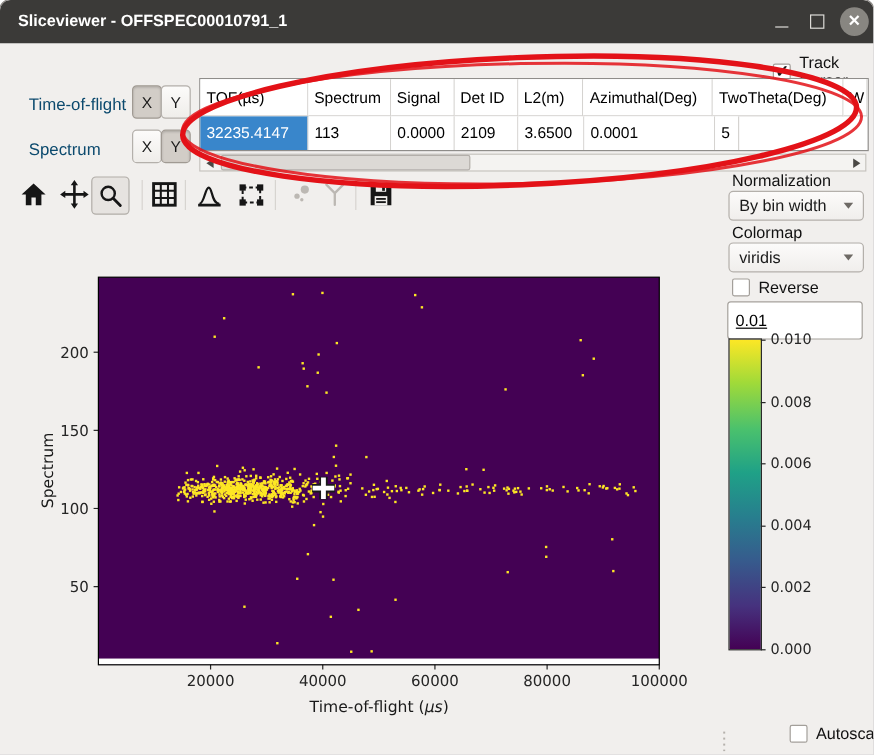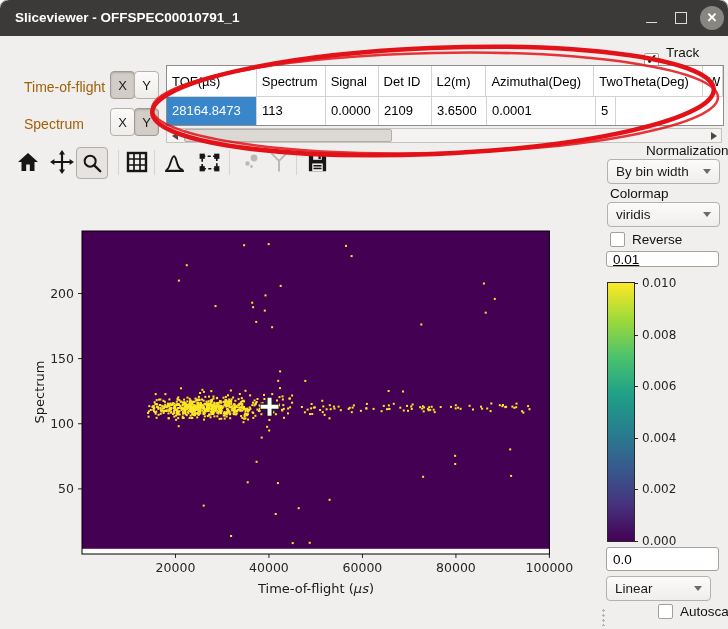--- a/index.html
+++ b/index.html
@@ -13,21 +13,21 @@
          color:#ffffff;font-weight:bold;font-size:13.5px;}
   .winbtn{top:0;height:36px;display:flex;align-items:center;justify-content:center;}
   #btn-min{left:638px;width:26px;}
   #btn-min .bar{width:11px;height:0;border-top:1.6px solid #dddbd7;margin-top:9px;}
   #btn-max{left:668px;width:26px;}
   #btn-max .box{width:10px;height:10px;border:1.6px solid #dddbd7;}
   #btn-close{left:697px;width:30px;}
   #btn-close .circ{width:24px;height:24px;border-radius:50%;background:#888681;color:#ffffff;
         font-size:13px;line-height:24px;text-align:center;font-weight:bold;}
   
-  .dim-label{font-size:14px;color:#a16207;}
+  .dim-label{font-size:14px;color:#0c4a6e;}
   .xybtn{width:23px;height:26px;border:1px solid #b4b0ab;border-radius:4px;
          background:linear-gradient(#fcfbfa,#efedea);font-size:13px;color:#1a1a1a;
          display:flex;align-items:center;justify-content:center;}
   .xybtn.pressed{background:#d2cdc7;box-shadow:inset 0 1px 2px rgba(0,0,0,.18);border-color:#a09a93;}
   
   #tbl{left:166px;top:65px;width:556px;background:#fff;border:1px solid #8f8d8a;}
   .trow{display:flex;}
   .th,.td{box-sizing:border-box;border-right:1px solid #d5d3d0;padding:0 5px;
           font-size:13px;color:#000;white-space:nowrap;overflow:hidden;background:#fff;}
   .th{height:31px;line-height:31px;border-bottom:1px solid #d5d3d0;}
@@ -956,21 +956,21 @@
         <div class="th" style="width: 90px;">TOF(µs)</div>
         <div class="th" style="width: 69px;">Spectrum</div>
         <div class="th" style="width: 53px;">Signal</div>
         <div class="th" style="width: 53px;">Det ID</div>
         <div class="th" style="width: 55px;">L2(m)</div>
         <div class="th" style="width: 108px;">Azimuthal(Deg)</div>
         <div class="th" style="width: 109px;">TwoTheta(Deg)</div>
         <div class="th" style="width: 20px;">W</div>
       </div>
     <div class="trow" id="tbl-row">
-        <div class="td sel" style="background: rgb(57, 134, 203); width: 90px;">28164.8473</div>
+        <div class="td sel" style="background: rgb(57, 134, 203); width: 90px;">32235.4147</div>
         <div class="td" style="width: 69px;">113</div>
         <div class="td" style="width: 53px;">0.0000</div>
         <div class="td" style="width: 53px;">2109</div>
         <div class="td" style="width: 55px;">3.6500</div>
         <div class="td" style="width: 109px;">0.0001</div>
         <div class="td" style="width: 20px;">5</div>
       </div>
   </div>
 
   <div class="abs" id="hscroll">
@@ -1045,55 +1045,50 @@
     <svg width="23" height="23" viewBox="0 0 24 24">
         <path d="M3 3 H18 L21 6 V21 H3 Z" fill="#161616"></path>
         <rect x="7.5" y="3.8" width="9" height="5.4" fill="#f1efed"></rect>
         <rect x="13" y="4.6" width="2.4" height="3.8" fill="#161616"></rect>
         <rect x="6.5" y="13" width="11" height="8" fill="#f1efed"></rect>
         <rect x="7.8" y="14.6" width="8.4" height="1.6" fill="#161616"></rect>
         <rect x="7.8" y="17.4" width="8.4" height="1.6" fill="#161616"></rect>
       </svg>
   </div>
 
-  <div class="abs rp-label" style="left:610px;top:143px;margin-left:36px;">Normalization</div>
+  <div class="abs rp-label" style="left:610px;top:143px;">Normalization</div>
   <div class="abs dropdown" style="left:607px;top:159px;width:113px;height:25px;">
     <span class="val">By bin width</span>
     <span class="dd-arrow"></span>
   </div>
   <div class="abs rp-label" style="left:610px;top:186px;">Colormap</div>
   <div class="abs dropdown" style="left:607px;top:202px;width:113px;height:25px;">
     <span class="val">viridis</span>
     <span class="dd-arrow"></span>
   </div>
   <div class="abs checkrow" style="left:610px;top:232px;">
     <div class="checkbox"></div>
     <div class="checklabel">Reverse</div>
   </div>
-  <input class="abs numinput" style="left: 606px; top: 251px; width: 113px; height: 16px; text-decoration: underline;" value="0.01">
+  <input class="abs numinput" style="left: 606px; top: 251px; width: 113px; height: 32px; text-decoration: underline;" value="0.01">
   <div class="abs" id="colorbar"></div>
   <div class="abs" id="cb-ticks">
       <div class="cb-tick" style="left: 634px; top: 540.5px;"></div>
       <div class="cb-lab" style="left: 642px; top: 533.5px;">0.000</div>
       <div class="cb-tick" style="left: 634px; top: 489px;"></div>
       <div class="cb-lab" style="left: 642px; top: 482px;">0.002</div>
       <div class="cb-tick" style="left: 634px; top: 437.5px;"></div>
       <div class="cb-lab" style="left: 642px; top: 430.5px;">0.004</div>
       <div class="cb-tick" style="left: 634px; top: 386px;"></div>
       <div class="cb-lab" style="left: 642px; top: 379px;">0.006</div>
       <div class="cb-tick" style="left: 634px; top: 334.5px;"></div>
       <div class="cb-lab" style="left: 642px; top: 327.5px;">0.008</div>
       <div class="cb-tick" style="left: 634px; top: 283px;"></div>
       <div class="cb-lab" style="left: 642px; top: 276px;">0.010</div>
     </div>
-  <input class="abs numinput" style="left: 606px; top: 547px; width: 113px; height: 24px;" value="0.0">
-  <div class="abs dropdown" style="left:606px;top:576px;width:105px;height:25px;">
-    <span class="val">Linear</span>
-    <span class="dd-arrow"></span>
-  </div>
   <div class="abs" id="grip"></div>
   <div class="abs checkrow" style="left:610px;top:604px;margin-left:48px;">
     <div class="checkbox"></div>
     <div class="checklabel">Autoscaling</div>
   </div>
 
   <svg class="abs" id="annot" width="728" height="629" viewBox="0 0 728 629">
     <ellipse cx="433" cy="101" rx="281" ry="53" transform="rotate(-2.4 433 101)" fill="none" stroke="#e31218" stroke-width="4.5"></ellipse>
     <ellipse cx="435" cy="103" rx="283" ry="50" transform="rotate(-1.2 435 103)" fill="none" stroke="#e31218" stroke-width="2.5" opacity="0.85"></ellipse>
   </svg>

